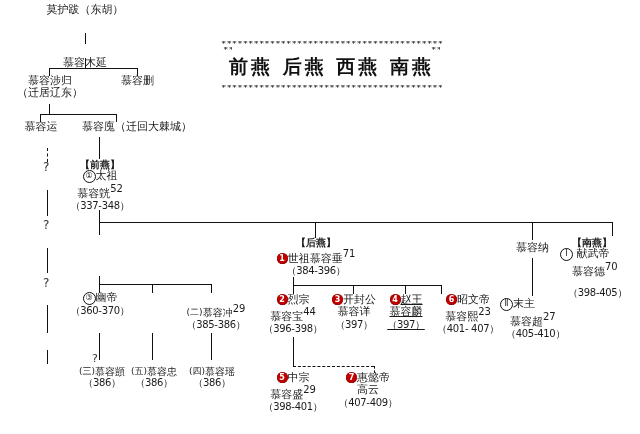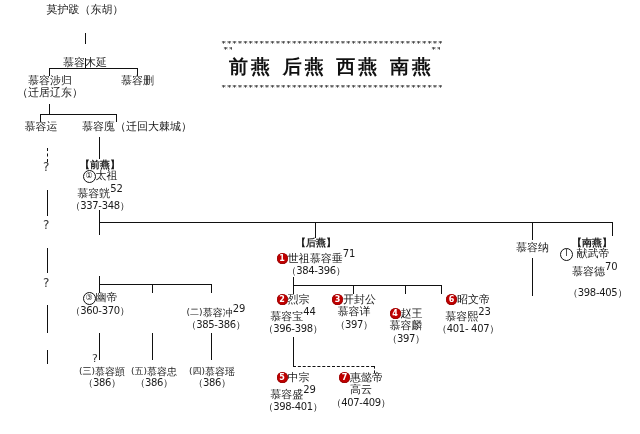--- a/index.html
+++ b/index.html
@@ -196,21 +196,21 @@
     <span class="ln cn"><span>慕容宝</span><span class="age">44</span></span>
     <span class="ln yr">（396-398）</span>
   </div>
 
   <div class="node" style="left:322px;top:294px;width:64px;">
     <span class="ln cn"><span class="num-r">3</span><span>开封公</span></span>
     <span class="ln cn">慕容详</span>
     <span class="ln yr">（397）</span>
   </div>
 
-  <div class="node" style="left:379px;top:308px;width:54px;">
+  <div class="node" style="left:379px;top:294px;width:54px;text-decoration:underline;">
     <span class="ln cn"><span class="num-r">4</span><span>赵王</span></span>
     <span class="ln cn">慕容麟</span>
     <span class="ln yr">（397）</span>
   </div>
 
   <div class="node" style="left:428px;top:294px;width:80px;">
     <span class="ln cn"><span class="num-r">6</span><span>昭文帝</span></span>
     <span class="ln cn"><span>慕容熙</span><span class="age">23</span></span>
     <span class="ln yr">（401- 407）</span>
   </div>
@@ -218,33 +218,38 @@
   <div class="ln-v" style="left:293px;top:337px;height:30px;"></div>
   <div class="ln-dash-h" style="left:293px;top:366px;width:81px;"></div>
   <div class="ln-dash-v" style="left:374px;top:366px;height:7px;"></div>
 
   <div class="node" style="left:259px;top:372px;width:68px;">
     <span class="ln cn"><span class="num-r">5</span><span>中宗</span></span>
     <span class="ln cn"><span>慕容盛</span><span class="age">29</span></span>
     <span class="ln yr">（398-401）</span>
   </div>
 
-  <div class="node" style="left:323px;top:372px;width:76px;">
+  <div class="node" style="left:330px;top:372px;width:76px;">
     <span class="ln cn"><span class="num-r">7</span><span>惠懿帝</span></span>
     <span class="ln cn">高云</span>
     <span class="ln yr">（407-409）</span>
   </div>
 
   <div class="node" style="left:506px;top:242px;width:53px;">
     <span class="ln cn">慕容纳</span>
   </div>
 
   <div class="node" style="left:560px;top:237px;width:80px;text-align:left;">
     <span class="ln dyn" style="padding-left:12px;">【南燕】</span>
     <span class="ln cn"><span class="num-c">Ⅰ</span> <span>献武帝</span></span>
     <span class="ln cn" style="padding-left:12px;"><span>慕容德</span><span class="age">70</span></span>
     <span class="ln yr" style="padding-left:8px;margin-top:9px;">（398-405）</span>
   </div>
 
   <div class="ln-v" style="left:532px;top:258px;height:38px;"></div>
 
+  <div class="node" style="left:500px;top:298px;width:80px;text-align:left;">
+    <span class="ln cn"><span class="num-c">Ⅱ</span><span>末主</span></span>
+    <span class="ln cn" style="padding-left:10px;"><span>慕容超</span><span class="age">27</span></span>
+    <span class="ln yr" style="padding-left:6px;">（405-410）</span>
+  </div>
 
 </div>
 
 </body></html>

